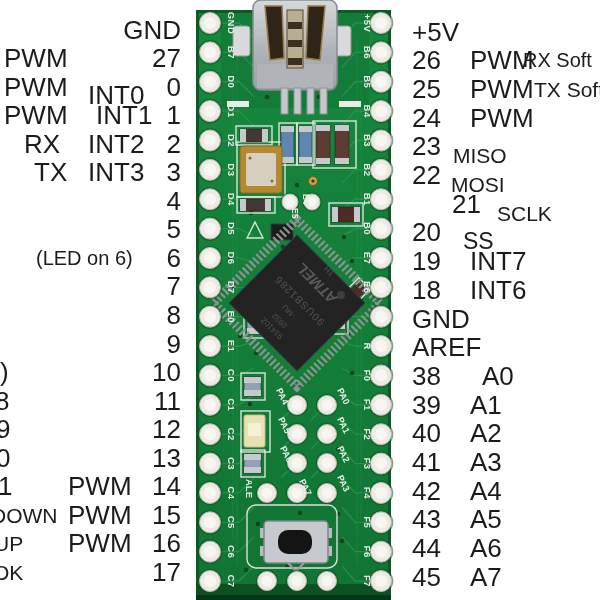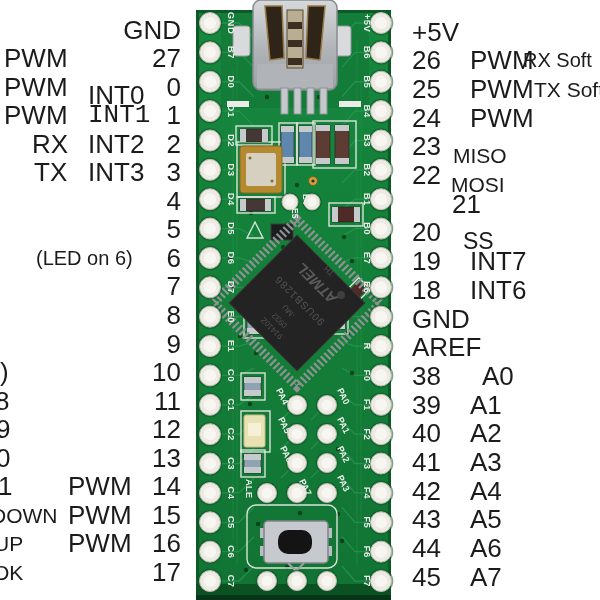--- a/index.html
+++ b/index.html
@@ -461,25 +461,25 @@
         <span class="seg" style="left: 4px;">PWM</span>
       </div>
       <div class="prow" style="top: 72.6px;">
         <span class="num">0</span>
         <span class="seg" style="left: 4px;">PWM</span>
         <span class="seg" style="left: 88px; margin-top: 8px;">INT0</span>
       </div>
       <div class="prow" style="top: 101.15px;">
         <span class="num">1</span>
         <span class="seg" style="left: 4px;">PWM</span>
-        <span class="seg" style="left: 88px; font-family: Liberation Mono, monospace;">INT1</span>
+        <span class="seg" style="left: 96px;">INT1</span>
       </div>
       <div class="prow" style="top: 129.7px;">
         <span class="num">2</span>
-        <span class="seg" style="left: 32px;">RX</span>
+        <span class="seg" style="left: 24px;">RX</span>
         <span class="seg" style="left: 88px;">INT2</span>
       </div>
       <div class="prow" style="top: 158.25px;">
         <span class="num">3</span>
         <span class="seg" style="left: 34px;">TX</span>
         <span class="seg" style="left: 88px;">INT3</span>
       </div>
       <div class="prow" style="top: 186.8px;">
         <span class="num">4</span>
       </div>
@@ -556,20 +556,21 @@
       <div class="prow" style="top: 132.3px;">
         <span class="num">23</span>
         <span class="seg" style="left: 47px; font-size: 21px; top: 9px;">MISO</span>
       </div>
       <div class="prow" style="top: 161px;">
         <span class="num">22</span>
         <span class="seg" style="left: 45px; font-size: 21px; top: 9px;">MOSI</span>
       </div>
       <div class="prow" style="top: 189.7px; margin-left: 40px;">
         <span class="num">21</span>
+        <span class="seg" style="left: 51px; font-size: 21px; top: 9px;">SCLK</span>
       </div>
       <div class="prow" style="top: 218.4px;">
         <span class="num">20</span>
         <span class="seg" style="left: 57px; font-size: 23px; top: 9px;">SS</span>
       </div>
       <div class="prow" style="top: 247.1px;">
         <span class="num">19</span>
         <span class="seg" style="left: 64px;">INT7</span>
       </div>
       <div class="prow" style="top: 275.8px;">

